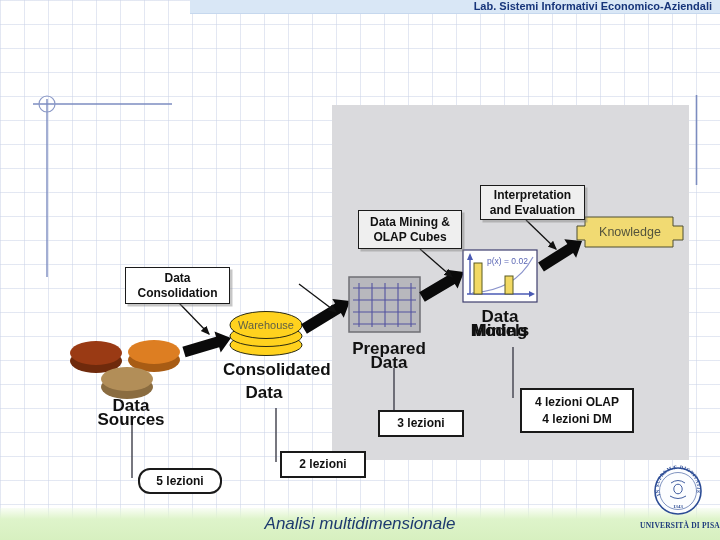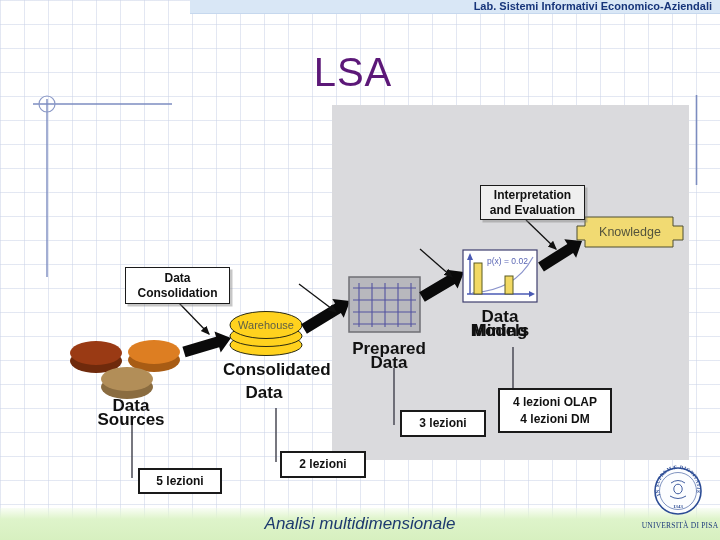--- a/index.html
+++ b/index.html
@@ -28,32 +28,31 @@
   
   .lbox{background:#ffffff;border:2px solid #1a1a1a;font-size:12px;font-weight:bold;color:#111;
     text-align:center;display:flex;flex-direction:column;justify-content:center;line-height:17px;}
   
   .slabel{font-size:17px;font-weight:bold;color:#111;text-align:center;line-height:14px;}
   
   .green-band{left:0;top:508px;width:720px;height:32px;
     background:linear-gradient(to bottom, rgba(238,250,227,0.35), #def4ca 35%, #d7f0c0);}
   .footer-caption{left:0;top:514px;width:720px;text-align:center;font-size:17px;color:#1d3a6e;font-style:italic;}
   .uni-label{left:640px;top:521px;width:80px;text-align:center;
-    font-family:"Liberation Serif",serif;font-weight:normal;font-size:7.5px;letter-spacing:0.2px;color:#1d3a7c;}
+    font-family:"Liberation Serif",serif;font-weight:bold;font-size:7.5px;letter-spacing:0.2px;color:#1d3a7c;}
   svg{display:block;}
 </style>
 </head>
 <body>
 
 <div class="slide">
 
   <div class="abs header-band"></div>
   <div class="abs header-text">Lab. Sistemi Informativi Economico-Aziendali</div>
 
-  <div class="abs page-title">LSA</div>
 
   <svg class="abs" style="left:0;top:0" width="720" height="540">
     <line x1="33" y1="104" x2="172" y2="104" stroke="#7c8cc0" stroke-width="1.4"></line>
     <line x1="47" y1="99" x2="47" y2="277" stroke="#7c8cc0" stroke-width="1.4"></line>
     <circle cx="47" cy="104" r="8" fill="none" stroke="#8a98c6" stroke-width="1.2"></circle>
     <line x1="696.5" y1="95" x2="696.5" y2="185" stroke="#7c8cc0" stroke-width="1.6"></line>
   </svg>
 
   <div class="abs gray-panel"></div>
 
@@ -139,36 +138,40 @@
       <line x1="276" y1="408" x2="276" y2="462"></line>
       <line x1="394" y1="368" x2="394" y2="425"></line>
       <line x1="513" y1="347" x2="513" y2="398"></line>
     </g>
   </svg>
 
   <div class="abs pbox" style="left:125px;top:267px;width:103px;height:35px;">
     <span>Data</span>
     <span>Consolidation</span>
   </div>
+  <div class="abs pbox on-panel" style="left:358px;top:210px;width:102px;height:37px;">
+    <span>Data Mining &amp;</span>
+    <span>OLAP Cubes</span>
+  </div>
   <div class="abs pbox on-panel" style="left:480px;top:185px;width:103px;height:33px;">
     <span>Interpretation</span>
     <span>and Evaluation</span>
   </div>
 
   <div class="abs slabel" style="left:91px;top:399px;width:80px;">Data Sources</div>
   <div class="abs slabel" style="left:223px;top:363px;width:80px;">Consolidated</div>
   <div class="abs slabel" style="left:224px;top:386px;width:80px;">Data</div>
   <div class="abs slabel" style="left:348px;top:342px;width:82px;">Prepared Data</div>
   <div class="abs slabel" style="left:460px;top:310px;width:80px;">Data Mining</div>
   <div class="abs slabel" style="left:460px;top:324px;width:80px;">Models</div>
 
-  <div class="abs lbox" style="left:138px;top:468px;width:80px;height:22px;">5 lezioni</div>
+  <div class="abs lbox" style="left:138px;top:468px;width:80px;height:22px;border-radius:12px;">5 lezioni</div>
   <div class="abs lbox" style="left:280px;top:451px;width:82px;height:23px;">2 lezioni</div>
-  <div class="abs lbox" style="left:400px;top:410px;width:82px;height:23px;">3 lezioni</div>
-  <div class="abs lbox" style="left:498px;top:388px;width:110px;height:41px;">
+  <div class="abs lbox" style="left:378px;top:410px;width:82px;height:23px;">3 lezioni</div>
+  <div class="abs lbox" style="left:520px;top:388px;width:110px;height:41px;">
     <span>4 lezioni OLAP</span>
     <span>4 lezioni DM</span>
   </div>
 
   <div class="abs green-band"></div>
   <div class="abs footer-caption">Analisi multidimensionale</div>
 
   <svg class="abs" style="left:648px;top:461px" width="62" height="62" viewBox="648 461 62 62">
     <circle cx="678" cy="491" r="23" fill="#fcfdff" stroke="#2c4c95" stroke-width="1.6"></circle>
     <circle cx="678" cy="491" r="18.5" fill="none" stroke="#2c4c95" stroke-width="0.6"></circle>

